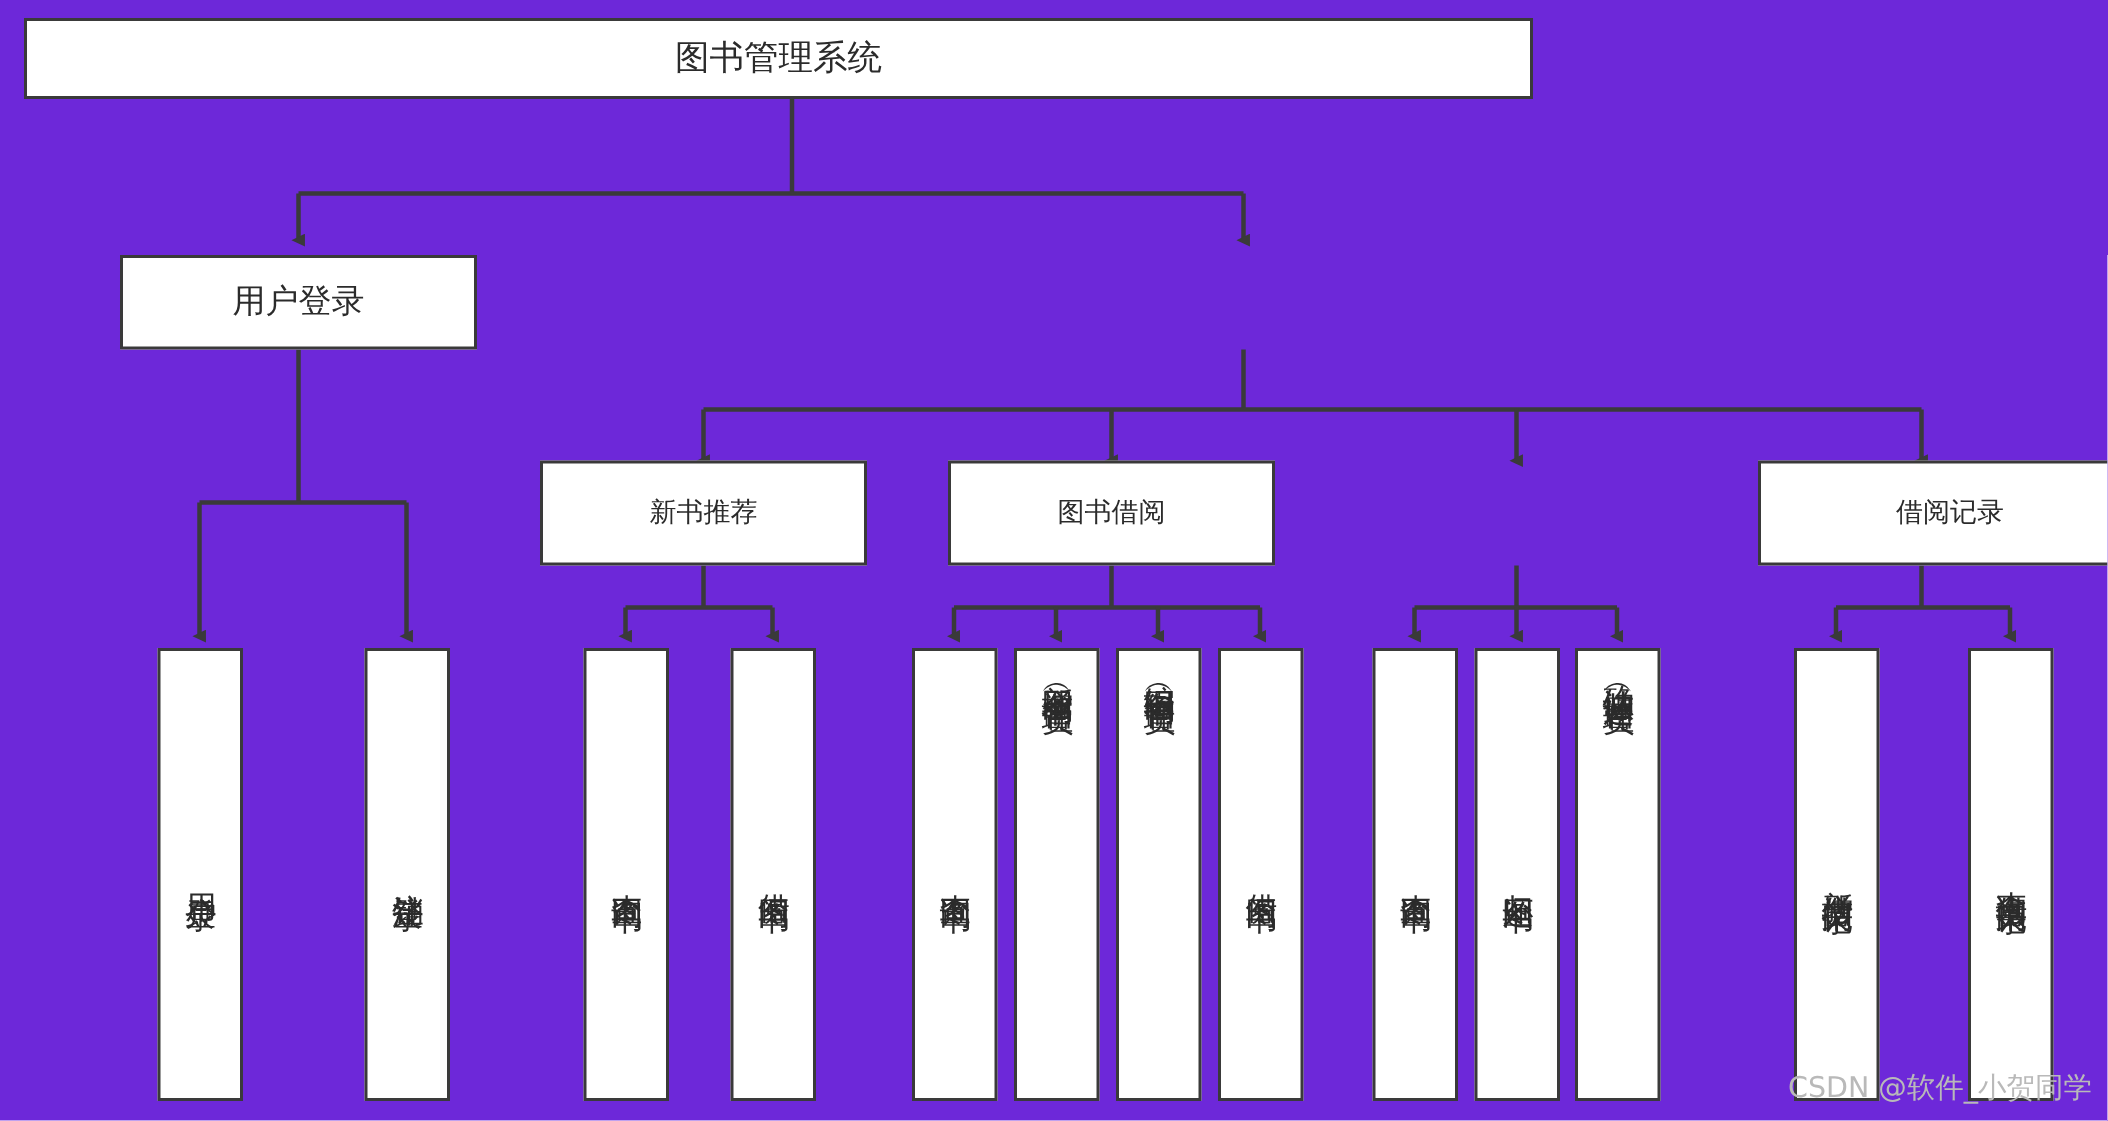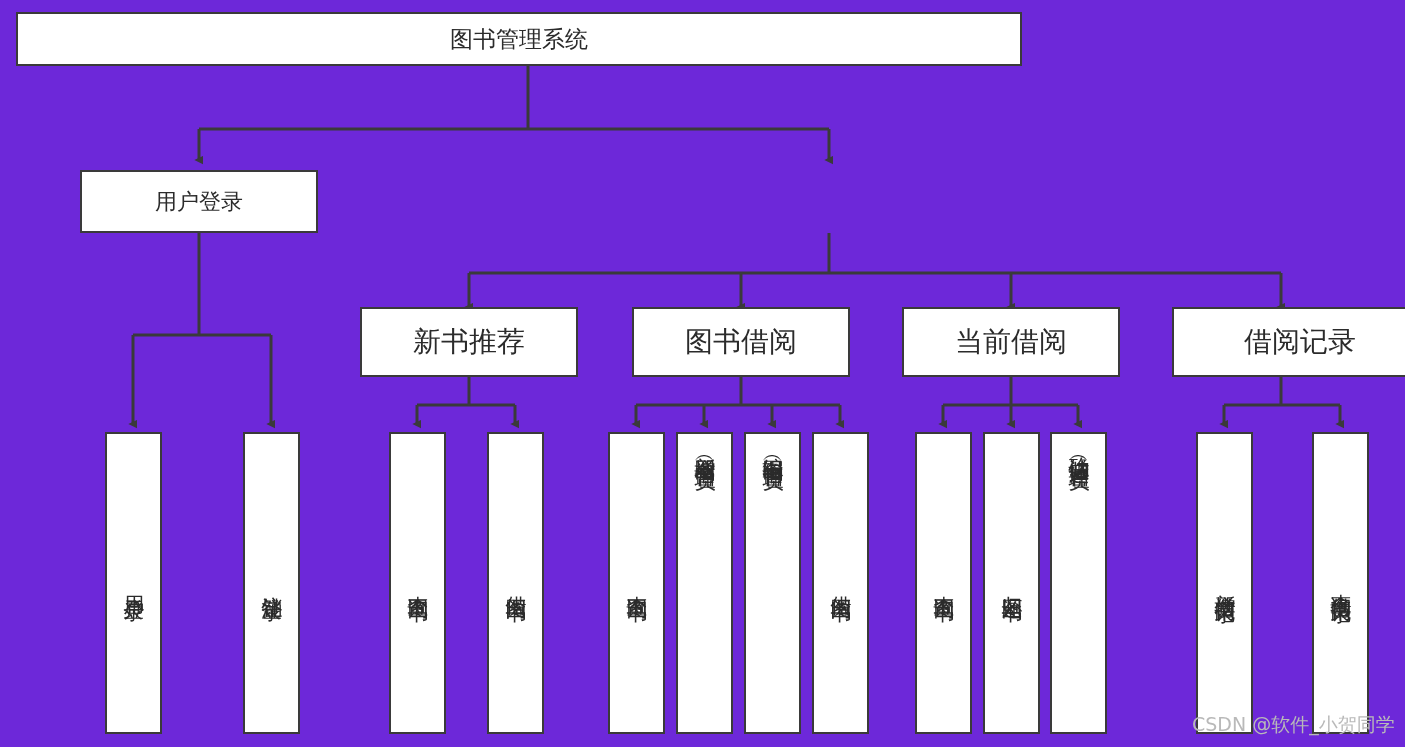--- a/index.html
+++ b/index.html
@@ -30,21 +30,21 @@
     box-sizing: border-box;
     background: #ffffff;
     border: 2px solid #3a3a3a;
     display: flex;
     align-items: center;
     justify-content: center;
     color: #2b2b2b;
   }
   .node.root       { font-size: 23px; }
   .node.level2     { font-size: 22px; }
-  .node.level3     { font-size: 28px; }
+  .node.level3     { font-size: 18px; }
   .node.leaf {
     font-size: 21px;
     align-items: flex-start;
     justify-content: center;
     padding-top: 6px;
   }
   .node .lbl {
     line-height: 1.06;
     white-space: nowrap;
   }
@@ -135,23 +135,20 @@
   <div class="node level2" style="left:80px; top:170px; width:238px; height:63px;">
     <span class="lbl">用户登录</span>
   </div>
 
   <div class="node level3" style="left:360px; top:307px; width:218px; height:70px;">
     <span class="lbl">新书推荐</span>
   </div>
   <div class="node level3" style="left:632px; top:307px; width:218px; height:70px;">
     <span class="lbl">图书借阅</span>
   </div>
-  <div class="node level3" style="left:902px; top:307px; width:218px; height:70px;">
-    <span class="lbl">当前借阅</span>
-  </div>
   <div class="node level3" style="left:1172px; top:307px; width:256px; height:70px;">
     <span class="lbl">借阅记录</span>
   </div>
 
   <div class="node leaf center" style="left:105px; top:432px; width:57px; height:302px;">
     <span class="lbl">用户登录</span>
   </div>
   <div class="node leaf center" style="left:243px; top:432px; width:57px; height:302px;">
     <span class="lbl">注销登录</span>
   </div>

